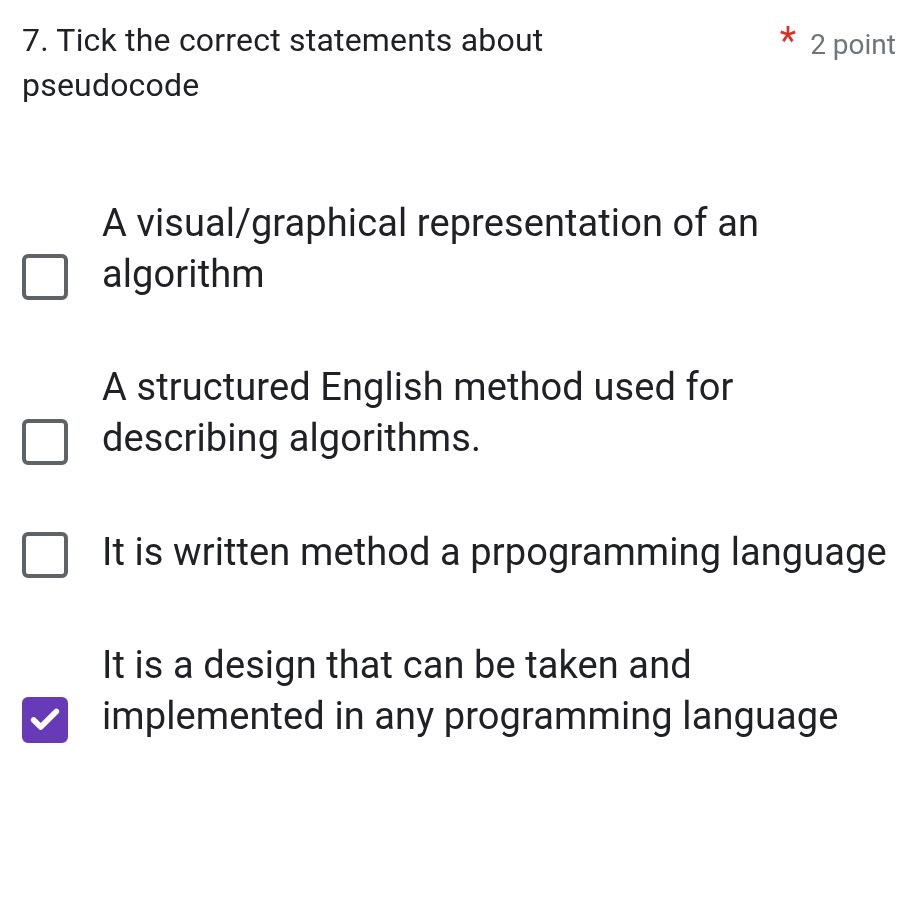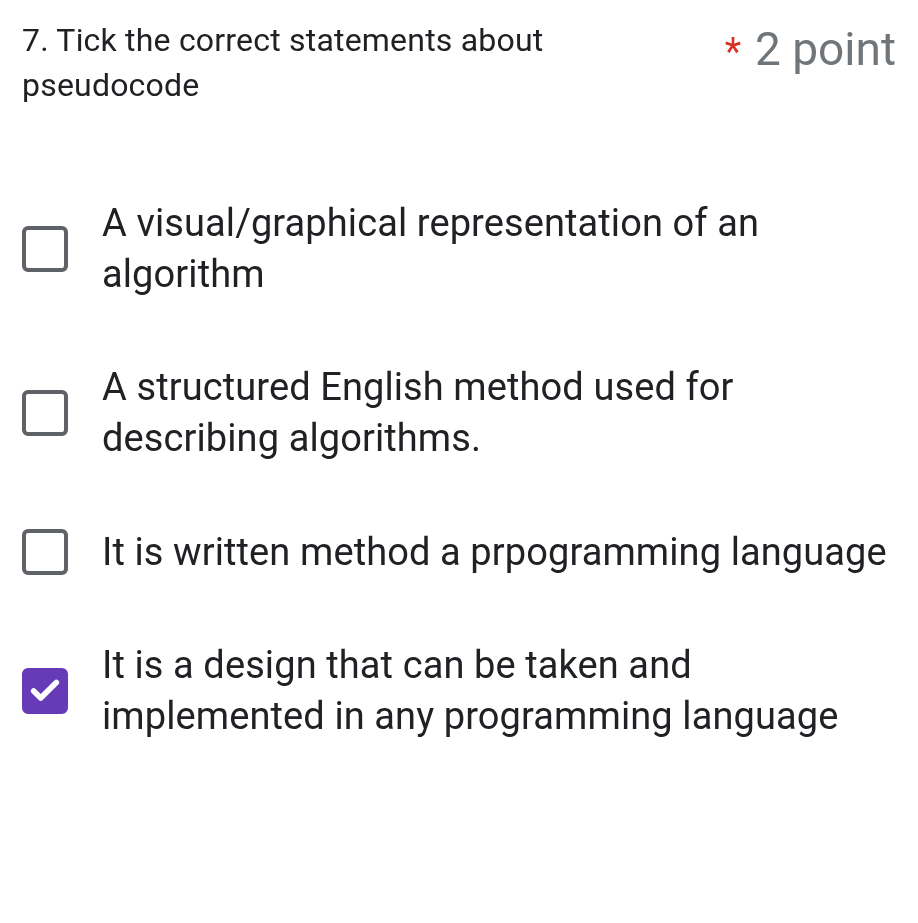--- a/index.html
+++ b/index.html
@@ -35,31 +35,31 @@
       white-space: nowrap;
       margin-top: 4px;
     }
     .required-asterisk {
       color: #d93025;
       font-size: 38px;
       line-height: 1;
     }
     .points-label {
       color: #70757a;
-      font-size: 46px;
+      font-size: 28px;
       font-weight: 400;
     }
     .options-list {
       display: flex;
       flex-direction: column;
       gap: 62px;
     }
     .option-row {
       display: flex;
-      align-items: center;
+      align-items: flex-end;
       gap: 34px;
     }
     .checkbox {
       width: 46px;
       height: 46px;
       min-width: 46px;
       border: 4px solid #5f6368;
       border-radius: 6px;
       background: #ffffff;
       display: flex;

